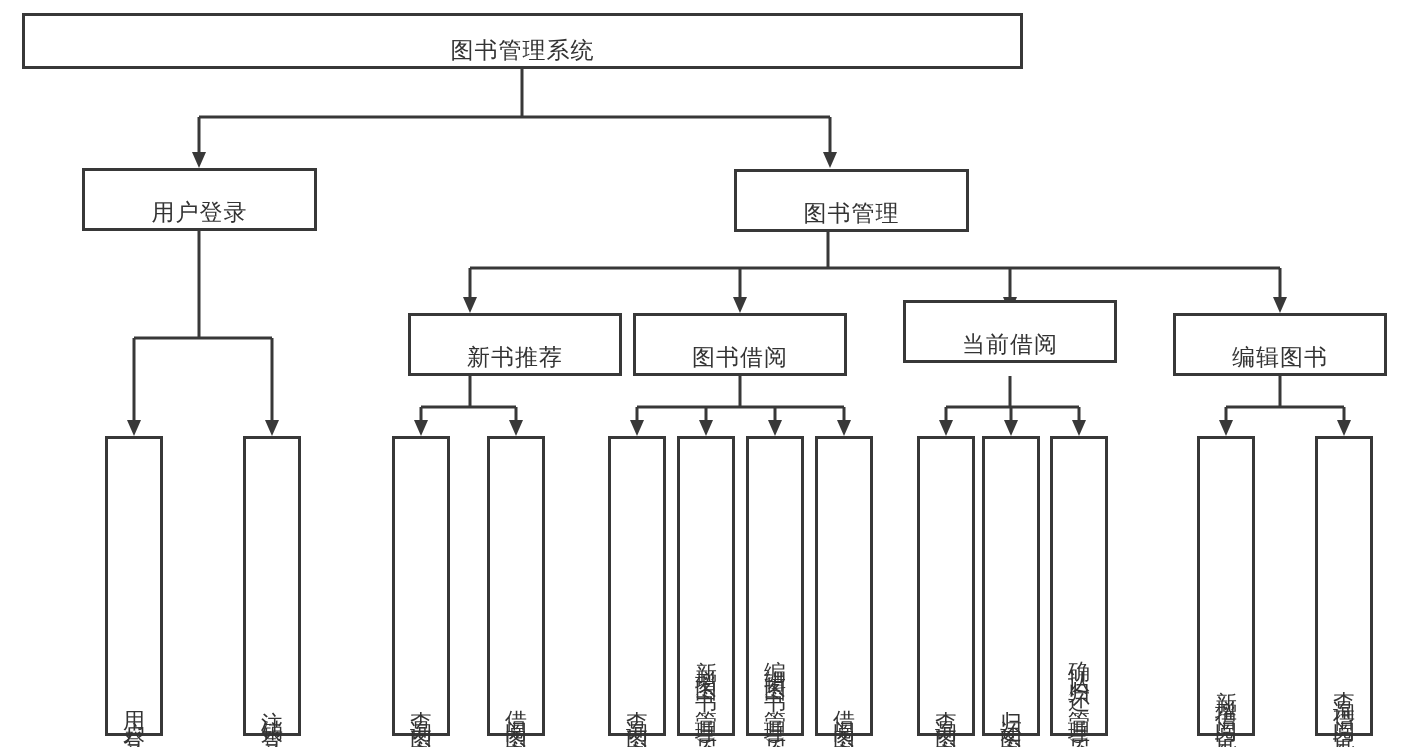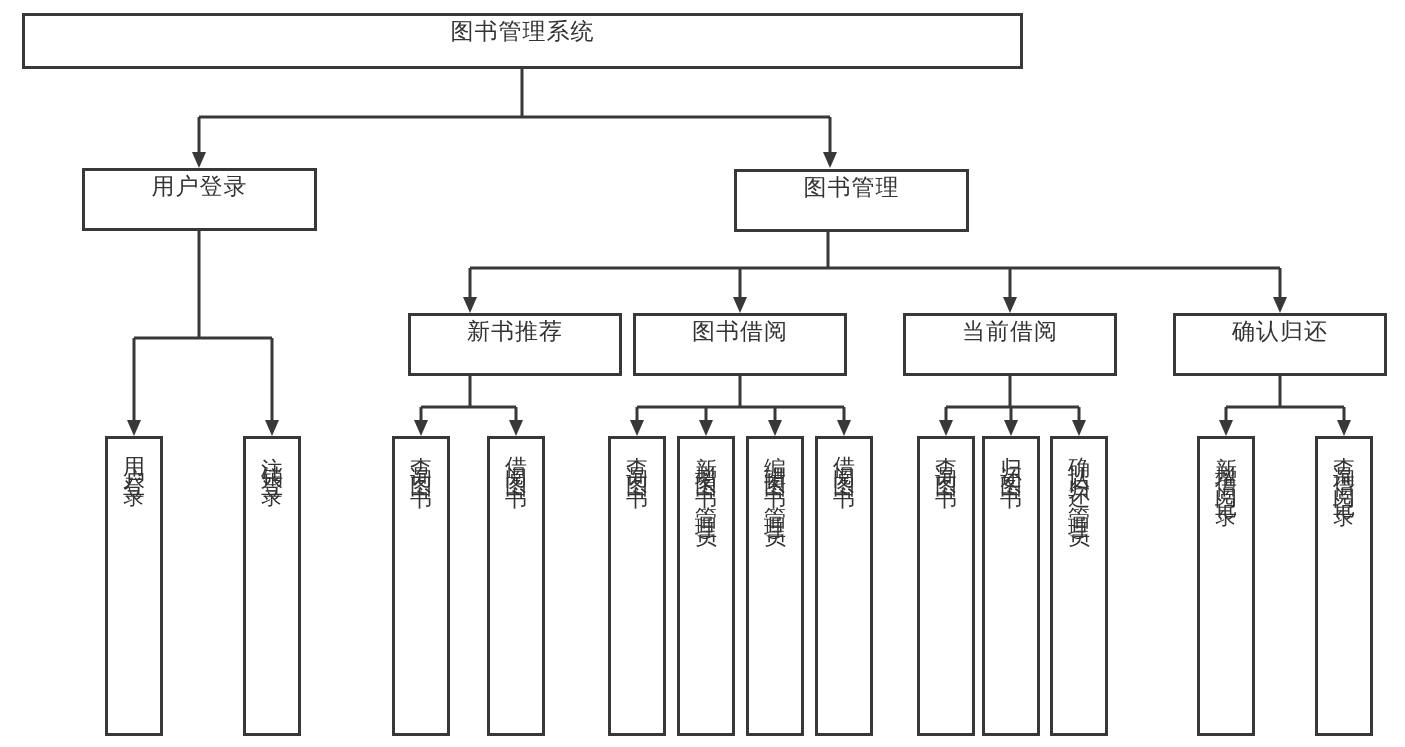--- a/index.html
+++ b/index.html
@@ -22,21 +22,21 @@
     height: 747px;
     z-index: 1;
   }
   .node {
     position: absolute;
     box-sizing: border-box;
     border: 3px solid #383838;
     background: #ffffff;
     color: #333333;
     display: flex;
-    align-items: flex-start;
+    align-items: flex-end;
     justify-content: center;
     font-size: 23px;
     letter-spacing: 1px;
     z-index: 2;
     text-align: center;
   }
   .leaf {
     font-size: 22px;
   }
   .leaf .vtext {
@@ -104,25 +104,25 @@
   <div class="node" style="left:712px; top:169px; width:235px; height:63px;margin-left:22px;">
     <span>图书管理</span>
   </div>
 
   <div class="node" style="left:363px; top:313px; width:214px; height:63px;margin-left:45px;">
     <span>新书推荐</span>
   </div>
   <div class="node" style="left:633px; top:313px; width:214px; height:63px;">
     <span>图书借阅</span>
   </div>
-  <div class="node" style="left:903px; top:313px; width:214px; height:63px;">
+  <div class="node" style="left:903px; top:300px; width:214px; height:63px;">
     <span>当前借阅</span>
   </div>
   <div class="node" style="left:1173px; top:313px; width:214px; height:63px;">
-    <span>确认归还</span>
+    <span>编辑图书</span>
   </div>
 
   <div class="node leaf" style="left:105px; top:436px; width:58px; height:300px;">
     <span class="vtext">用户登录</span>
   </div>
   <div class="node leaf" style="left:243px; top:436px; width:58px; height:300px;">
     <span class="vtext">注销登录</span>
   </div>
 
   <div class="node leaf" style="left:392px; top:436px; width:58px; height:300px;">

